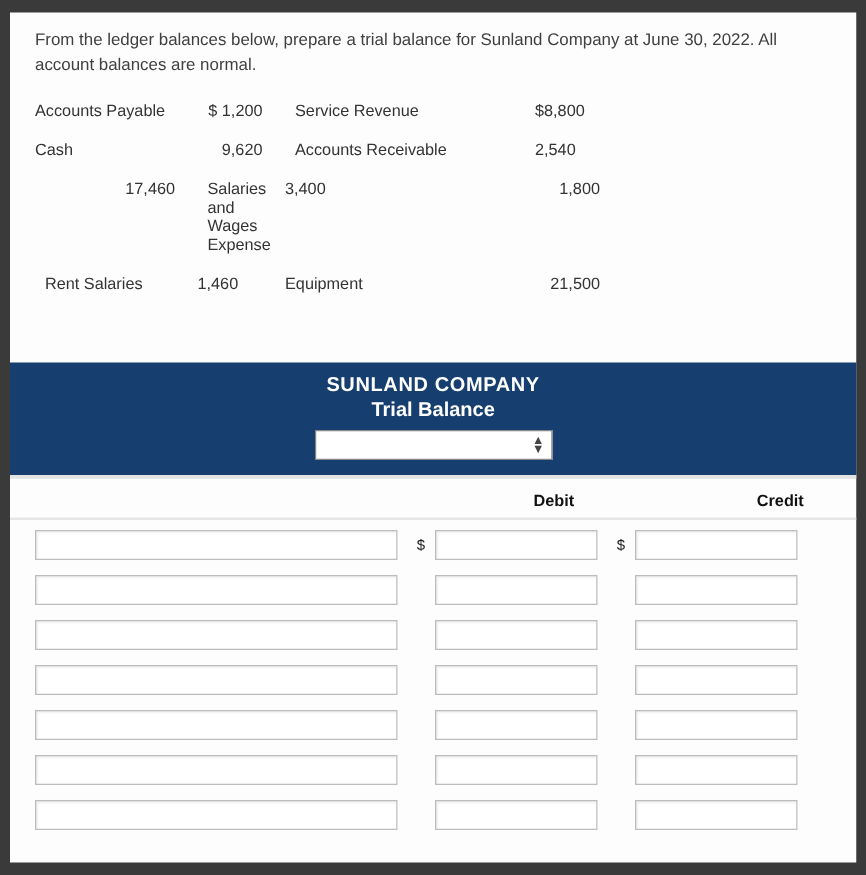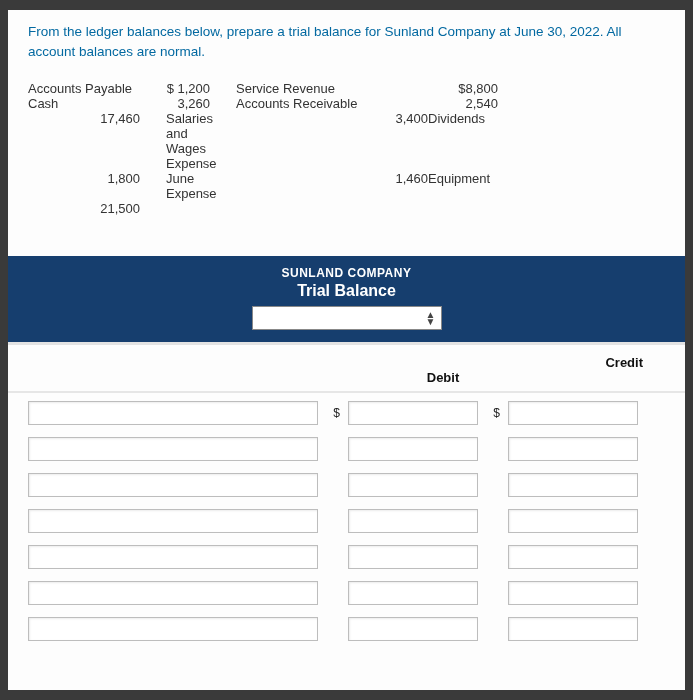--- a/index.html
+++ b/index.html
@@ -13,45 +13,46 @@
   }
   .paper {
     background: #fdfdfd;
     width: 100%;
     min-height: 680px;
     padding: 12px 20px 0 20px;
     color: #222;
   }
   .question-text {
     font-size: 13.5px;
-    color: #0369a1;
+    color: #404040;
     line-height: 1.45;
     margin-bottom: 20px;
   }
   .ledger {
     display: grid;
     grid-template-columns: 130px 70px 200px 70px;
+    row-gap: 16px;
     font-size: 13px;
     color: #333;
     margin-bottom: 40px;
   }
   .ledger .amt { text-align: right; padding-right: 18px; }
   .ledger .label2 { padding-left: 8px; }
-  .ledger .amt2 { text-align: right; }
+  .ledger .amt2 { text-align: left; }
 
   .bluebar {
     background: #163e6e;
     color: #fff;
     padding: 10px 0 12px 0;
     text-align: center;
     margin: 0 -20px;
     position: relative;
   }
   .bluebar .company {
-    font-size: 12px;
+    font-size: 16px;
     font-weight: bold;
     letter-spacing: .5px;
   }
   .bluebar .subtitle {
     font-size: 16px;
     font-weight: bold;
     margin-top: 2px;
   }
   .date-select {
     margin: 6px auto 0 auto;
@@ -115,49 +116,48 @@
 <div class="paper">
 
   <p class="question-text">From the ledger balances below, prepare a trial balance for Sunland Company at June 30, 2022. All account balances are normal.</p>
 
   <div class="ledger" id="ledger-grid">
       <div>Accounts Payable</div>
       <div class="amt">$ 1,200</div>
       <div class="label2">Service Revenue</div>
       <div class="amt2">$8,800</div>
       <div>Cash</div>
-      <div class="amt">3,260</div>
+      <div class="amt">9,620</div>
       <div class="label2">Accounts Receivable</div>
       <div class="amt2">2,540</div>
       <div class="amt">17,460</div>
       <div class="label2">Salaries and Wages Expense</div>
       <div class="amt2">3,400</div>
-      <div>Dividends</div>
       <div class="amt">1,800</div>
-      <div class="label2">June Expense</div>
+      <div class="label2">Rent Salaries</div>
       <div class="amt2">1,460</div>
       <div>Equipment</div>
       <div class="amt">21,500</div>
       <div class="label2"></div>
       <div class="amt2"></div>
     </div>
 
   <div class="bluebar">
     <div class="company">SUNLAND COMPANY</div>
     <div class="subtitle">Trial Balance</div>
     <div class="date-select">
       <span class="arrows">▲<br>▼</span>
     </div>
   </div>
   <div class="divider"></div>
 
   <div class="headers">
     <div></div>
+    <div class="h debit">Debit</div>
     <div class="h credit">Credit</div>
-    <div class="h debit">Debit</div>
   </div>
   <div class="divider2"></div>
 
   <div class="rows" id="rows-container">
       <div class="row">
         <div class="acct-input"></div>
         <div class="dollar">$</div>
         <div class="num-input"></div>
         <div class="dollar">$</div>
         <div class="num-input"></div>

